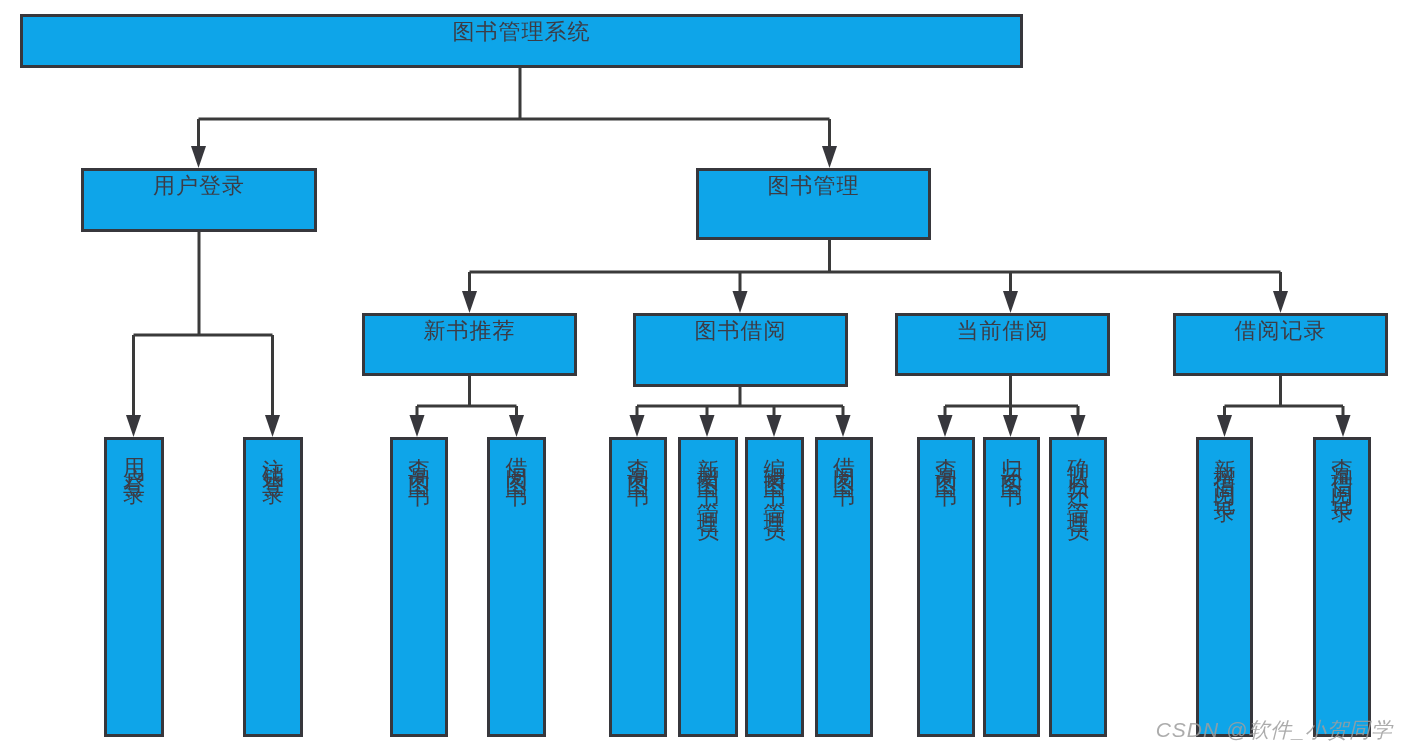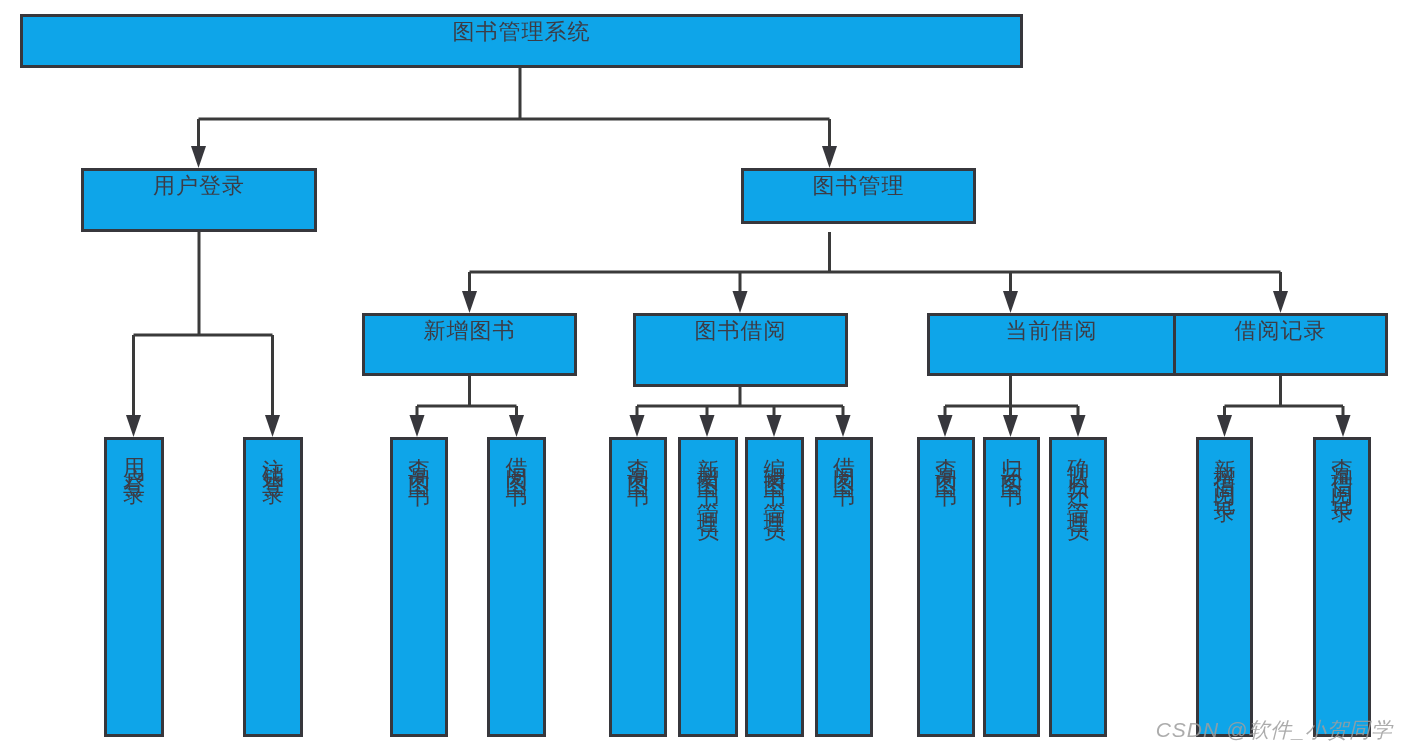--- a/index.html
+++ b/index.html
@@ -108,31 +108,31 @@
     </g>
   </svg>
 
   <div class="box h" style="left:20px; top:14px; width:1003px; height:54px">
     <span>图书管理系统</span>
   </div>
 
   <div class="box h" style="left:81px; top:168px; width:236px; height:64px">
     <span>用户登录</span>
   </div>
-  <div class="box h" style="left:741px; top:168px; width:235px; height:56px">
+  <div class="box h" style="left:696px; top:168px; width:235px; height:72px">
     <span>图书管理</span>
   </div>
 
   <div class="box h" style="left:362px; top:313px; width:215px; height:63px">
-    <span>新增图书</span>
+    <span>新书推荐</span>
   </div>
   <div class="box h" style="left:633px; top:313px; width:215px; height:74px">
     <span>图书借阅</span>
   </div>
-  <div class="box h" style="left:927px; top:313px; width:249px; height:63px">
+  <div class="box h" style="left:895px; top:313px; width:215px; height:63px">
     <span>当前借阅</span>
   </div>
   <div class="box h" style="left:1173px; top:313px; width:215px; height:63px">
     <span>借阅记录</span>
   </div>
 
   <div class="box v" style="left:104px; top:437px; width:60px; height:300px">
     <span>用户登录</span>
   </div>
   <div class="box v" style="left:243px; top:437px; width:60px; height:300px">

